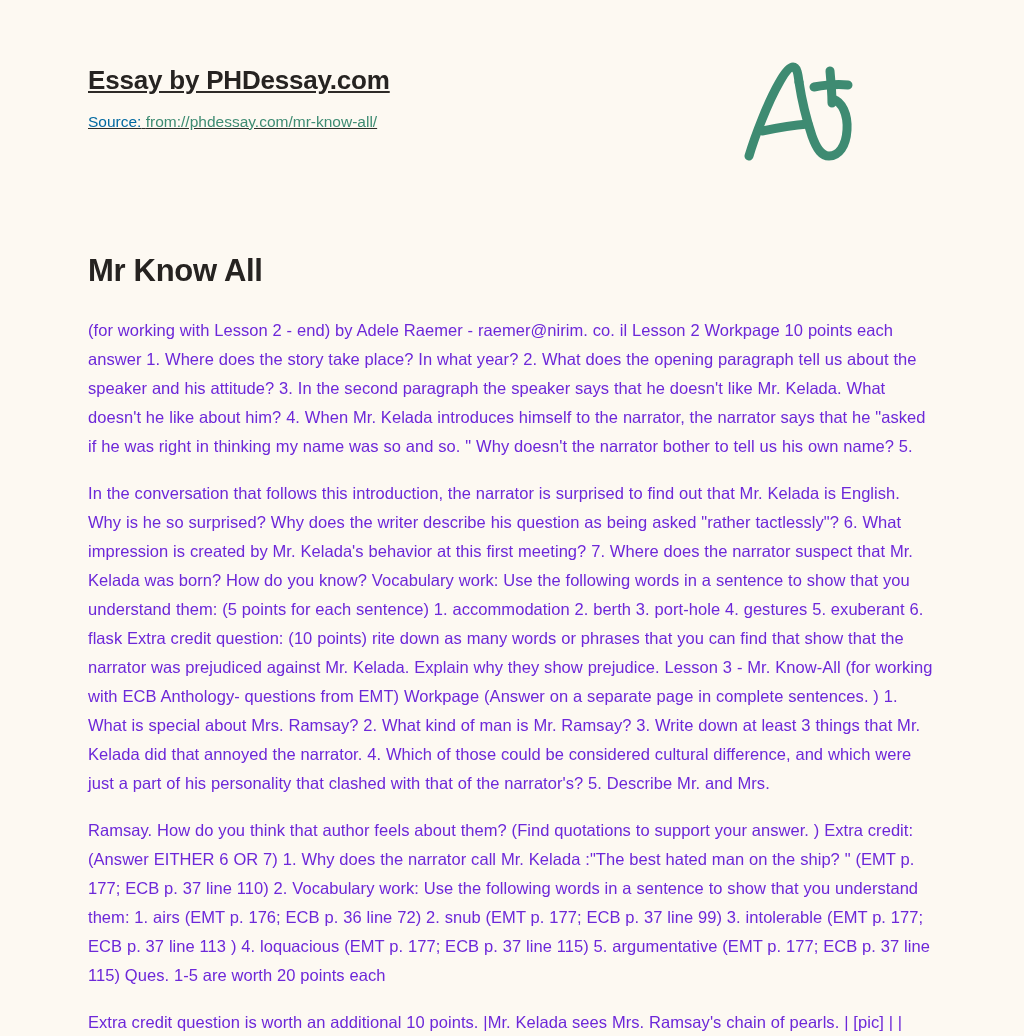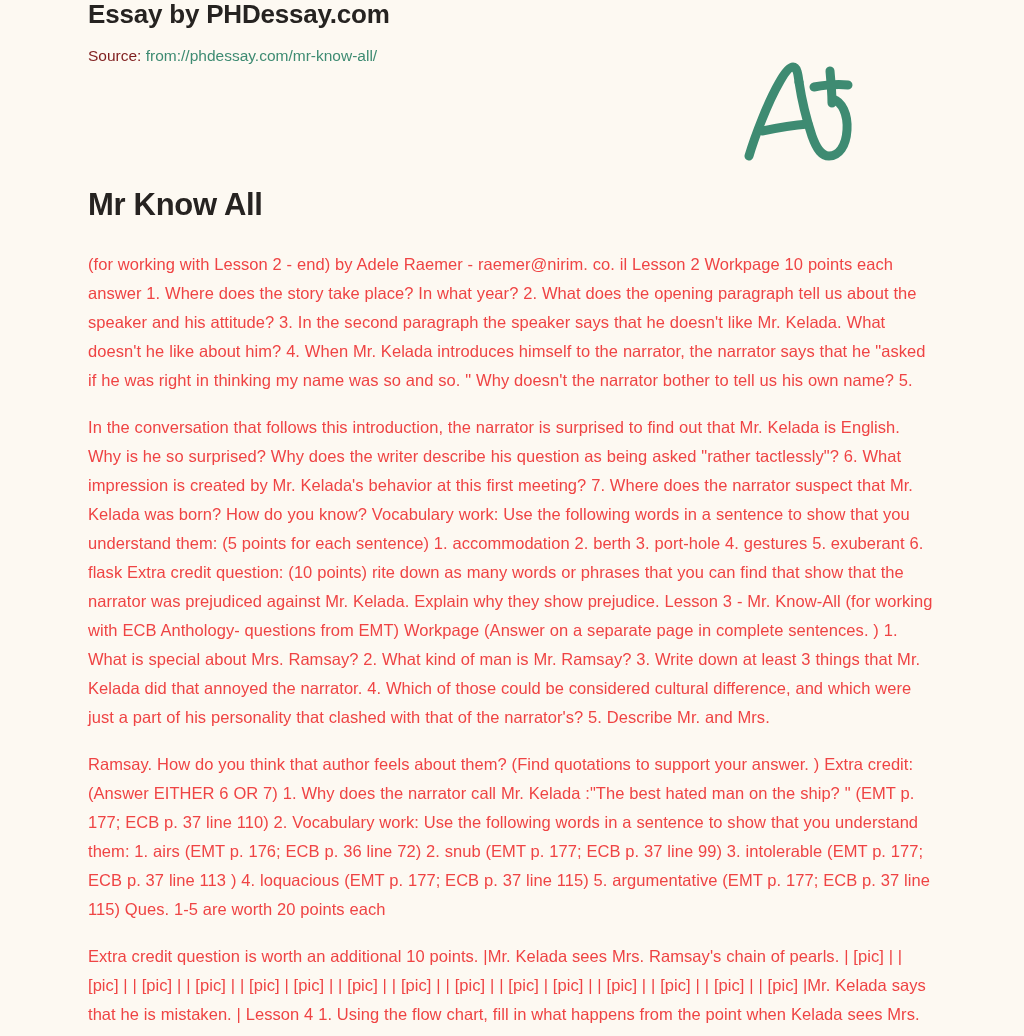--- a/index.html
+++ b/index.html
@@ -19,39 +19,41 @@
     position: relative;
     width: 1024px;
     height: 1036px;
     box-sizing: border-box;
     padding: 0 88px;
   }
 
   
   .header {
     position: relative;
+    padding-top: 66px;
     min-height: 122px;
+    text-decoration: underline;
   }
   .brand-line {
     font-size: 26px;
     font-weight: bold;
     letter-spacing: -0.2px;
     color: #262321;
     line-height: 1.15;
     margin: 0;
   }
   .source-line {
     margin-top: 17px;
     font-size: 15.5px;
     color: #8A8682;
     line-height: 1.2;
     white-space: nowrap;
   }
   .source-label {
-    color: #7f1d1d;
+    color: #0369a1;
   }
   .source-url {
     color: #3E8B72;
     text-decoration: none;
   }
 
   
   .logo {
     position: absolute;
     top: 58px;
@@ -77,21 +79,21 @@
   }
 
   
   .article {
     padding-top: 27px;
   }
   .article p {
     margin: 0 0 18px 0;
     font-size: 16.5px;
     line-height: 29px;
-    color: #ef4444;
+    color: #6d28d9;
     text-align: left;
     letter-spacing: 0.05px;
     word-spacing: 0.2px;
   }
   .article p:last-child {
     margin-bottom: 0;
   }
 </style>
 </head>
 <body>

